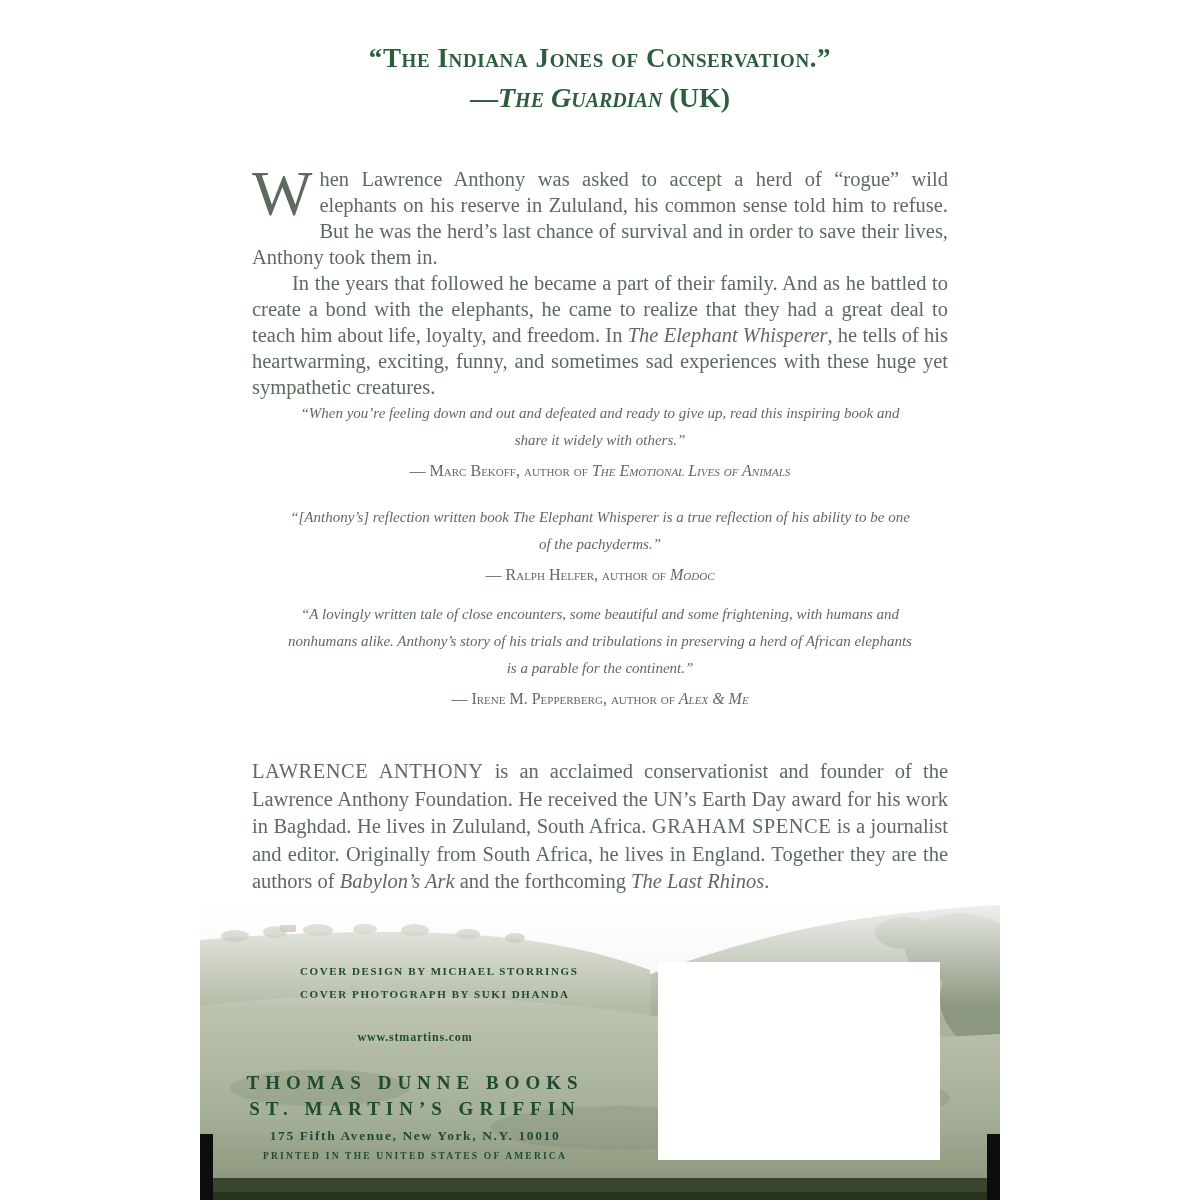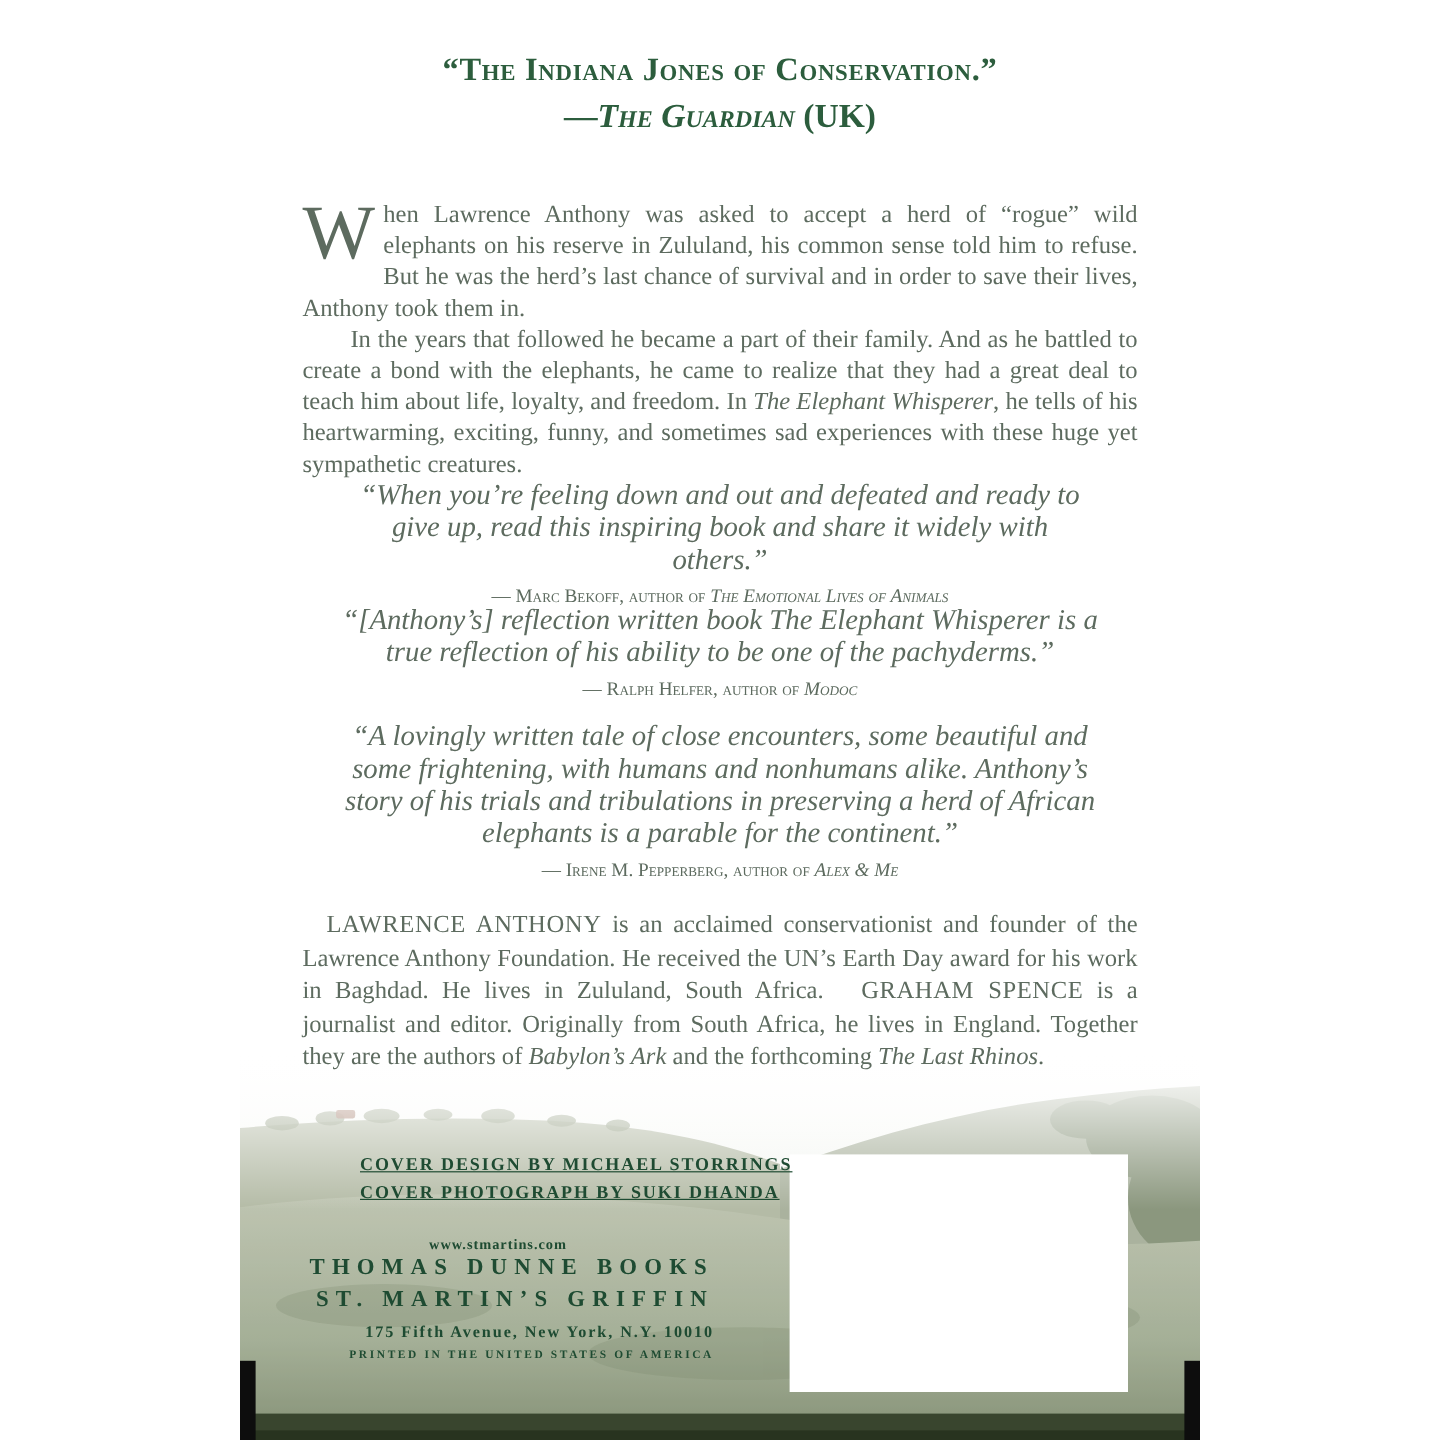--- a/index.html
+++ b/index.html
@@ -65,42 +65,42 @@
     text-align: center;
     color: var(--body-text, #5d6b5f);
     z-index: 4;
   }
   .q1 { top: 400px; }
   .q2 { top: 504px; }
   .q3 { top: 601px; }
   .qt {
     margin: 0;
     font-style: italic;
-    font-size: 24px;
+    font-size: 15px;
     line-height: 27px;
   }
   .qa {
     margin: 4px 0 0 0;
     font-variant: small-caps;
     font-size: 16px;
     line-height: 26px;
   }
 
   
   .bio {
     position: absolute;
     left: 252px; top: 758px; width: 696px;
     color: var(--body-text, #5d6b5f);
     font-size: 20.5px;
     line-height: 27.5px;
     text-align: justify;
     z-index: 4;
   }
   .bio p { margin: 0; }
-  .bio .caps { letter-spacing: 0.5px; margin-left: 20px; }
+  .bio .caps { letter-spacing: 0.5px; }
 
   
   .photo {
     position: absolute;
     left: 200px; top: 878px;
     width: 800px; height: 322px;
     display: block;
     z-index: 1;
   }
 
@@ -110,42 +110,41 @@
     width: 282px; height: 198px;
     background: #ffffff;
     z-index: 3;
   }
 
   
   .credits {
     position: absolute;
     left: 300px; top: 960px;
     color: var(--footer-green, #1e4b32);
-    font-size: 15px;
+    font-size: 11px;
     font-weight: 700;
     letter-spacing: 1.6px;
     line-height: 23px;
     z-index: 4;
-    text-decoration: underline;
   }
   .urls {
     position: absolute;
     left: 245px; top: 1028px; width: 340px;
     text-align: center;
     color: var(--footer-green, #1e4b32);
     font-size: 12px;
     font-weight: 700;
     letter-spacing: 0.8px;
     line-height: 19px;
     z-index: 4;
   }
   .imprint {
     position: absolute;
-    left: 235px; top: 1044px; width: 360px;
-    text-align: right;
+    left: 235px; top: 1070px; width: 360px;
+    text-align: center;
     color: var(--footer-green, #1e4b32);
     z-index: 4;
   }
   .imp-big {
     font-size: 19px;
     font-weight: 700;
     letter-spacing: 6px;
     line-height: 26px;
   }
   .imp-addr {

